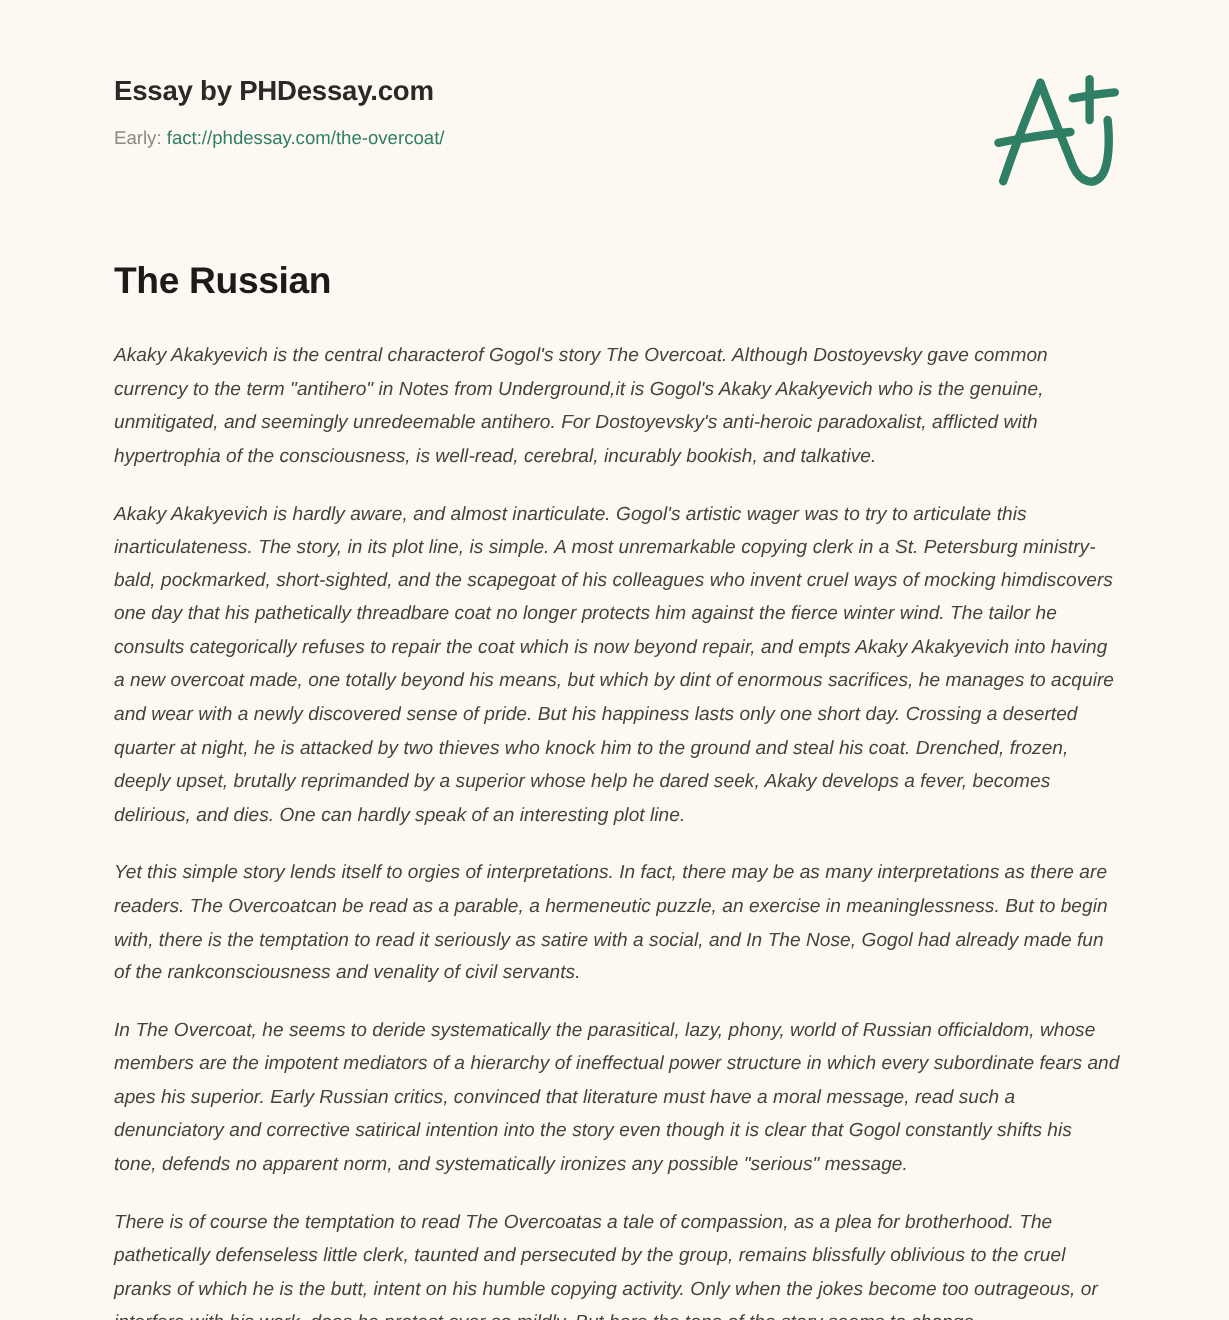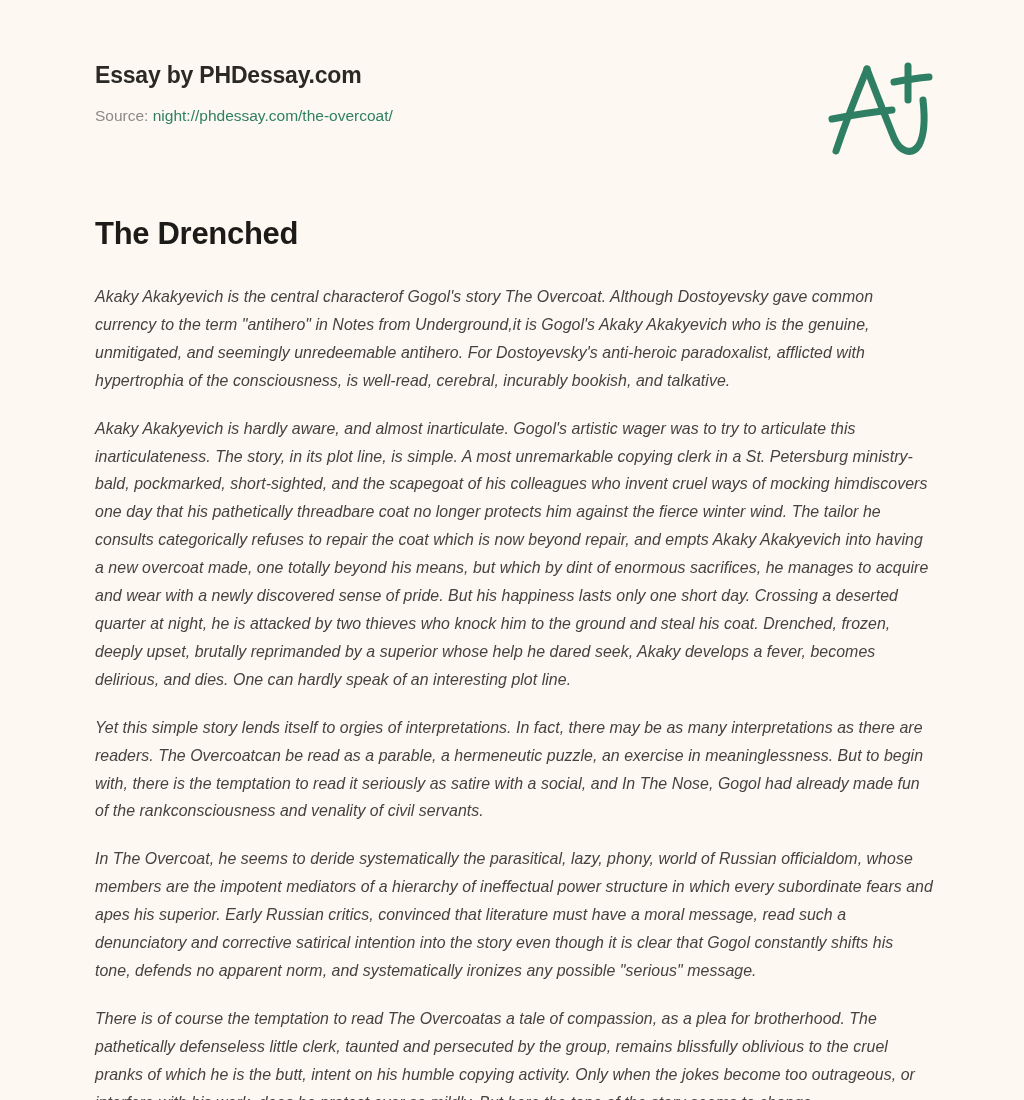--- a/index.html
+++ b/index.html
@@ -98,43 +98,43 @@
   .article-body p:last-child { margin-bottom: 0; }
 </style>
 </head>
 <body>
 
 <div class="page">
 
   <div class="header">
     <div class="brand-title">Essay by PHDessay.com</div>
     <div class="source-line">
-      <span class="source-label">Source:</span>
-      <a class="source-url" href="#">night://phdessay.com/the-overcoat/</a>
+      <span class="source-label">Early:</span>
+      <a class="source-url" href="#">fact://phdessay.com/the-overcoat/</a>
     </div>
   </div>
 
   <div class="logo">
     <svg viewBox="0 0 120 115" xmlns="http://www.w3.org/2000/svg">
       <g fill="none" stroke="#2e7f64" stroke-linecap="round" stroke-linejoin="round">
 
         <path d="M47 17 C40 34, 27 66, 16 99" stroke-width="7"></path>
 
         <path d="M47 17 C54 36, 66 66, 74 86 C80 100, 92 104, 99 93 C104 84, 105 66, 103 48" stroke-width="7"></path>
 
         <path d="M12 67 C28 64, 52 60, 72 58" stroke-width="7"></path>
 
         <path d="M88 14 C88 26, 88 38, 88 48" stroke-width="7"></path>
 
         <path d="M74 30 C85 28, 98 26, 109 25" stroke-width="7"></path>
       </g>
     </svg>
   </div>
 
-  <h1 class="article-title">The Drenched</h1>
+  <h1 class="article-title">The Russian</h1>
 
   <div class="article-body">
     <p>Akaky Akakyevich is the central characterof Gogol's story The Overcoat. Although Dostoyevsky gave common currency to the term "antihero" in Notes from Underground,it is Gogol's Akaky Akakyevich who is the genuine, unmitigated, and seemingly unredeemable antihero. For Dostoyevsky's anti-heroic paradoxalist, afflicted with hypertrophia of the consciousness, is well-read, cerebral, incurably bookish, and talkative.</p>
     <p>Akaky Akakyevich is hardly aware, and almost inarticulate. Gogol's artistic wager was to try to articulate this inarticulateness. The story, in its plot line, is simple. A most unremarkable copying clerk in a St. Petersburg ministry-bald, pockmarked, short-sighted, and the scapegoat of his colleagues who invent cruel ways of mocking himdiscovers one day that his pathetically threadbare coat no longer protects him against the fierce winter wind. The tailor he consults categorically refuses to repair the coat which is now beyond repair, and empts Akaky Akakyevich into having a new overcoat made, one totally beyond his means, but which by dint of enormous sacrifices, he manages to acquire and wear with a newly discovered sense of pride. But his happiness lasts only one short day. Crossing a deserted quarter at night, he is attacked by two thieves who knock him to the ground and steal his coat. Drenched, frozen, deeply upset, brutally reprimanded by a superior whose help he dared seek, Akaky develops a fever, becomes delirious, and dies. One can hardly speak of an interesting plot line.</p>
     <p>Yet this simple story lends itself to orgies of interpretations. In fact, there may be as many interpretations as there are readers. The Overcoatcan be read as a parable, a hermeneutic puzzle, an exercise in meaninglessness. But to begin with, there is the temptation to read it seriously as satire with a social, and In The Nose, Gogol had already made fun of the rankconsciousness and venality of civil servants.</p>
     <p>In The Overcoat, he seems to deride systematically the parasitical, lazy, phony, world of Russian officialdom, whose members are the impotent mediators of a hierarchy of ineffectual power structure in which every subordinate fears and apes his superior. Early Russian critics, convinced that literature must have a moral message, read such a denunciatory and corrective satirical intention into the story even though it is clear that Gogol constantly shifts his tone, defends no apparent norm, and systematically ironizes any possible "serious" message.</p>
     <p>There is of course the temptation to read The Overcoatas a tale of compassion, as a plea for brotherhood. The pathetically defenseless little clerk, taunted and persecuted by the group, remains blissfully oblivious to the cruel pranks of which he is the butt, intent on his humble copying activity. Only when the jokes become too outrageous, or interfere with his work, does he protest ever so mildly. But here the tone of the story seems to change.</p>
 
   </div>
 

